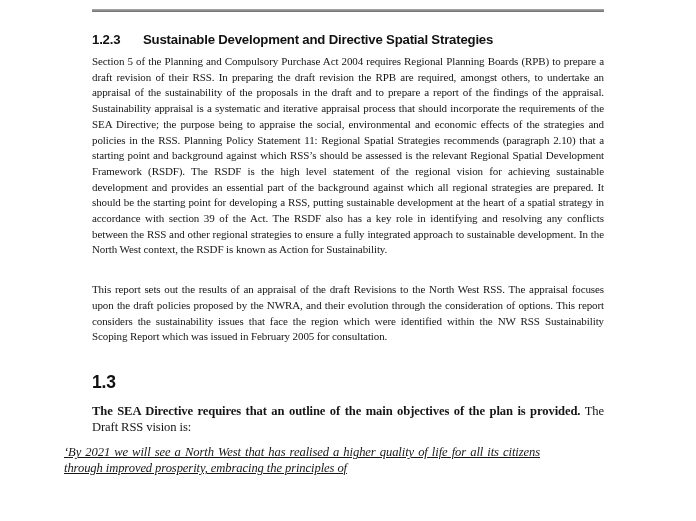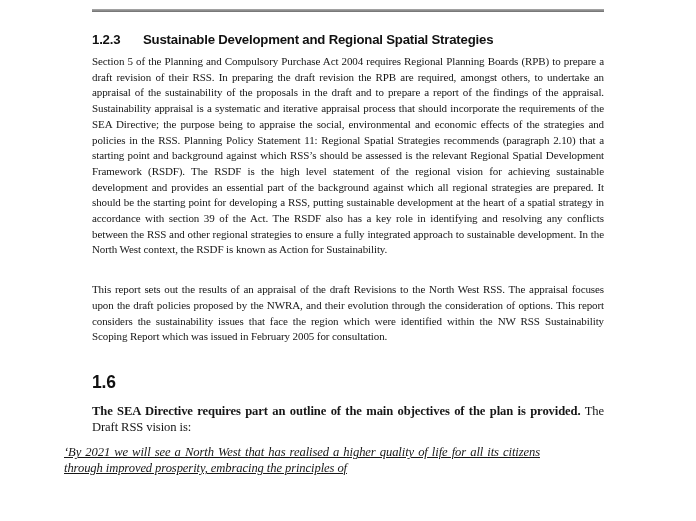--- a/index.html
+++ b/index.html
@@ -81,28 +81,28 @@
 </style>
 </head>
 <body>
 
 <div class="page">
 
   <div class="top-rule"></div>
 
   <div class="h-sub">
     <span class="num">1.2.3</span>
-    <span class="title">Sustainable Development and Regional Spatial Strategies</span>
+    <span class="title">Sustainable Development and Directive Spatial Strategies</span>
   </div>
 
   <p class="body-para">Section 5 of the Planning and Compulsory Purchase Act 2004 requires Regional Planning Boards (RPB) to prepare a draft revision of their RSS.  In preparing the draft revision the RPB are required, amongst others, to undertake an appraisal of the sustainability of the proposals in the draft and to prepare a report of the findings of the appraisal.  Sustainability appraisal is a systematic and iterative appraisal process that should incorporate the requirements of the SEA Directive; the purpose being to appraise the social, environmental and economic effects of the strategies and policies in the RSS.  Planning Policy Statement 11: Regional Spatial Strategies recommends (paragraph 2.10) that a starting point and background against which RSS’s should be assessed is the relevant Regional Spatial Development Framework (RSDF).  The RSDF is the high level statement of the regional vision for achieving sustainable development and provides an essential part of the background against which all regional strategies are prepared. It should be the starting point for developing a RSS, putting sustainable development at the heart of a spatial strategy in accordance with section 39 of the Act. The RSDF also has a key role in identifying and resolving any conflicts between the RSS and other regional strategies to ensure a fully integrated approach to sustainable development.  In the North West context, the RSDF is known as Action for Sustainability.</p>
 
   <p class="body-para second">This report sets out the results of an appraisal of the draft Revisions to the North West RSS.  The appraisal focuses upon the draft policies proposed by the NWRA, and their evolution through the consideration of options.  This report considers the sustainability issues that face the region which were identified within the NW RSS Sustainability Scoping Report which was issued in February 2005 for consultation.</p>
 
   <div class="h-main">
-    <span class="num">1.6</span>
+    <span class="num">1.3</span>
   </div>
 
-  <p class="lead-para"><strong>The SEA Directive requires part an outline of the main objectives of the plan is provided.</strong> <span>The Draft RSS vision is:</span></p>
+  <p class="lead-para"><strong>The SEA Directive requires that an outline of the main objectives of the plan is provided.</strong> <span>The Draft RSS vision is:</span></p>
 
   <p class="vision-quote">‘By 2021 we will see a North West that has realised a higher quality of life for all its citizens through improved prosperity, embracing the principles of</p>
 
 </div>
 
 </body></html>

